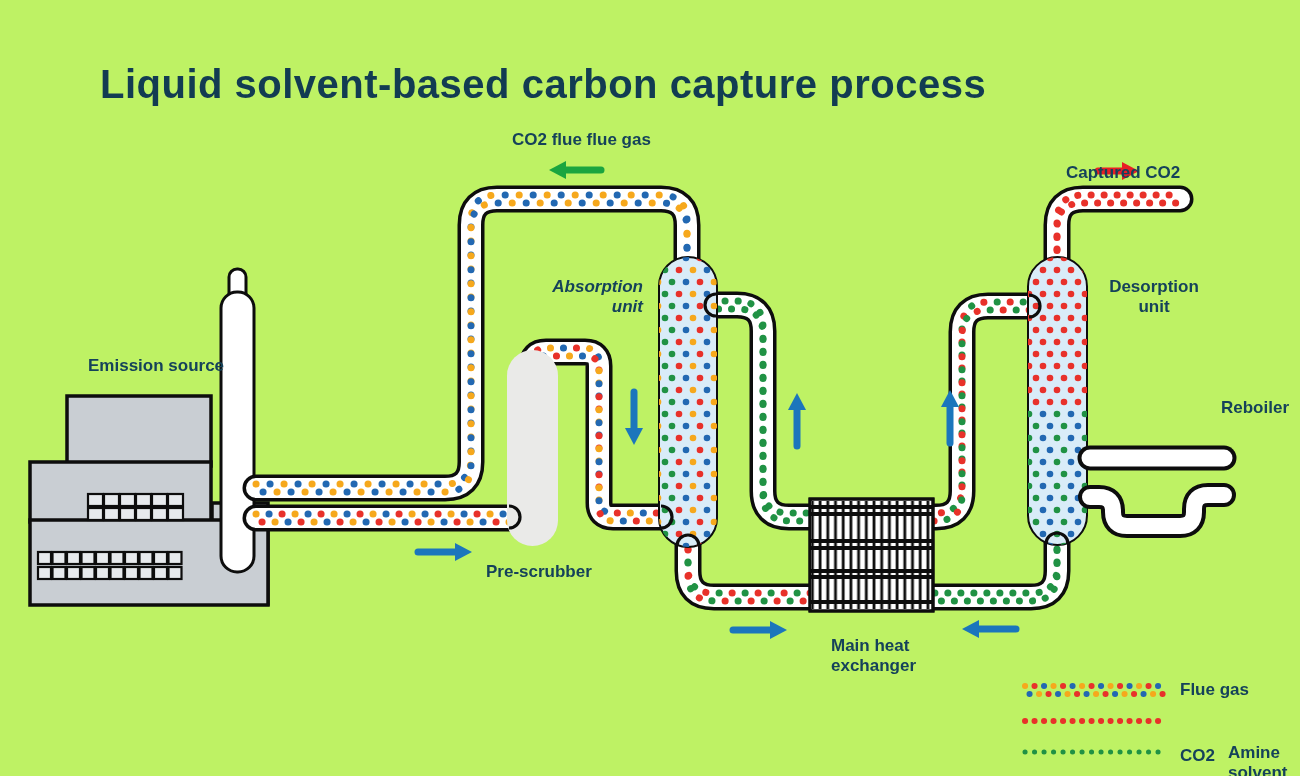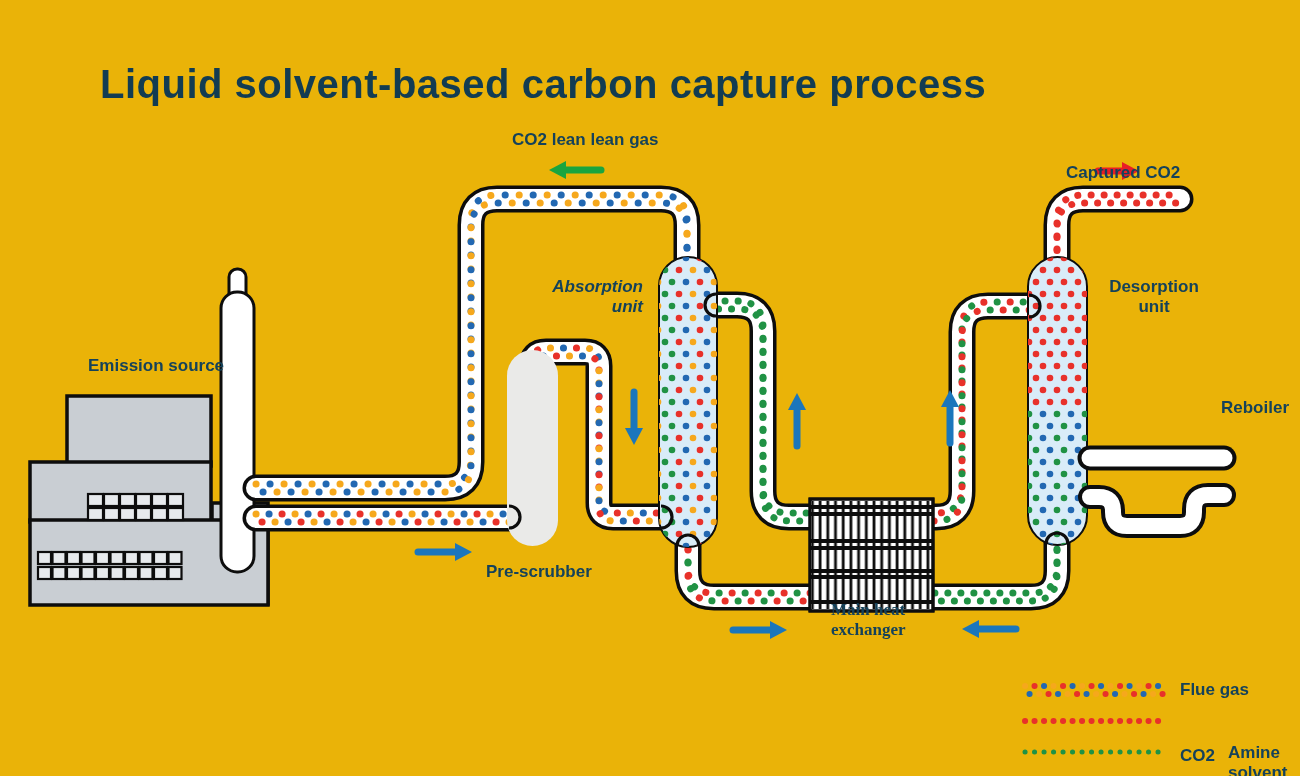--- a/index.html
+++ b/index.html
@@ -1,16 +1,16 @@
 <!DOCTYPE html>
 <html><head>
 <meta charset="utf-8">
 <style>
   html,body{margin:0;padding:0;background:#000;}
-  #canvas{position:relative;width:1300px;height:776px;background:#eab308;overflow:hidden;
+  #canvas{position:relative;width:1300px;height:776px;background:#bef264;overflow:hidden;
           font-family:"Liberation Sans","DejaVu Sans",sans-serif;}
   #diagram-svg{position:absolute;left:0;top:0;}
   .lbl{position:absolute;color:#15425a;font-weight:bold;font-size:17px;line-height:1.18;}
   .title{position:absolute;color:#123c52;font-weight:bold;font-size:40px;letter-spacing:.5px;}
   
   .po{stroke:#0d0d0d;stroke-width:27;fill:none;stroke-linecap:round;stroke-linejoin:round}
   .pf{stroke:#ffffff;stroke-width:20;fill:none;stroke-linecap:round;stroke-linejoin:round}
   .dot{fill:none;stroke-width:7;stroke-linecap:round}
   .d13{stroke-dasharray:0.1 12.9}
   .d26{stroke-dasharray:0.1 25.9}
@@ -287,25 +287,25 @@
   <g>
     <path class="ldot" d="M 1025,721 H 1167" stroke="#e8312a" stroke-width="6" stroke-dasharray="0.1 9.4"></path>
   </g>
   <g>
     <path class="ldot" d="M 1025,752 H 1167" stroke="#209244" stroke-width="5" stroke-dasharray="0.1 9.4"></path>
   </g>
 </svg>
 
   <div class="title" style="left:100px;top:62px;">Liquid solvent-based carbon capture process</div>
 
-  <div class="lbl" style="left:512px;top:130px;">CO2 lean lean gas</div>
+  <div class="lbl" style="left:512px;top:130px;">CO2 flue flue gas</div>
   <div class="lbl" style="left:1066px;top:130px;margin-top:33px;">Captured CO2</div>
   <div class="lbl" style="left:88px;top:356px;">Emission source</div>
   <div class="lbl" style="left:548px;top:277px;width:95px;text-align:right;font-style:italic;">Absorption unit</div>
   <div class="lbl" style="left:1104px;top:277px;width:100px;text-align:center;">Desorption unit</div>
   <div class="lbl" style="left:486px;top:562px;text-align:center;">Pre-scrubber</div>
-  <div class="lbl" style="left:831px;top:600px;width:120px;font-family:Liberation Serif, serif;">Main heat exchanger</div>
+  <div class="lbl" style="left:831px;top:636px;width:120px;">Main heat exchanger</div>
   <div class="lbl" style="left:1221px;top:398px;">Reboiler</div>
 
   <div class="lbl" style="left:1180px;top:680px;">Flue gas</div>
   <div class="lbl" style="left:1180px;top:712px;margin-top:34px;">CO2</div>
   <div class="lbl" style="left:1228px;top:743px;">Amine solvent</div>
 </div>
 
 </body></html>

